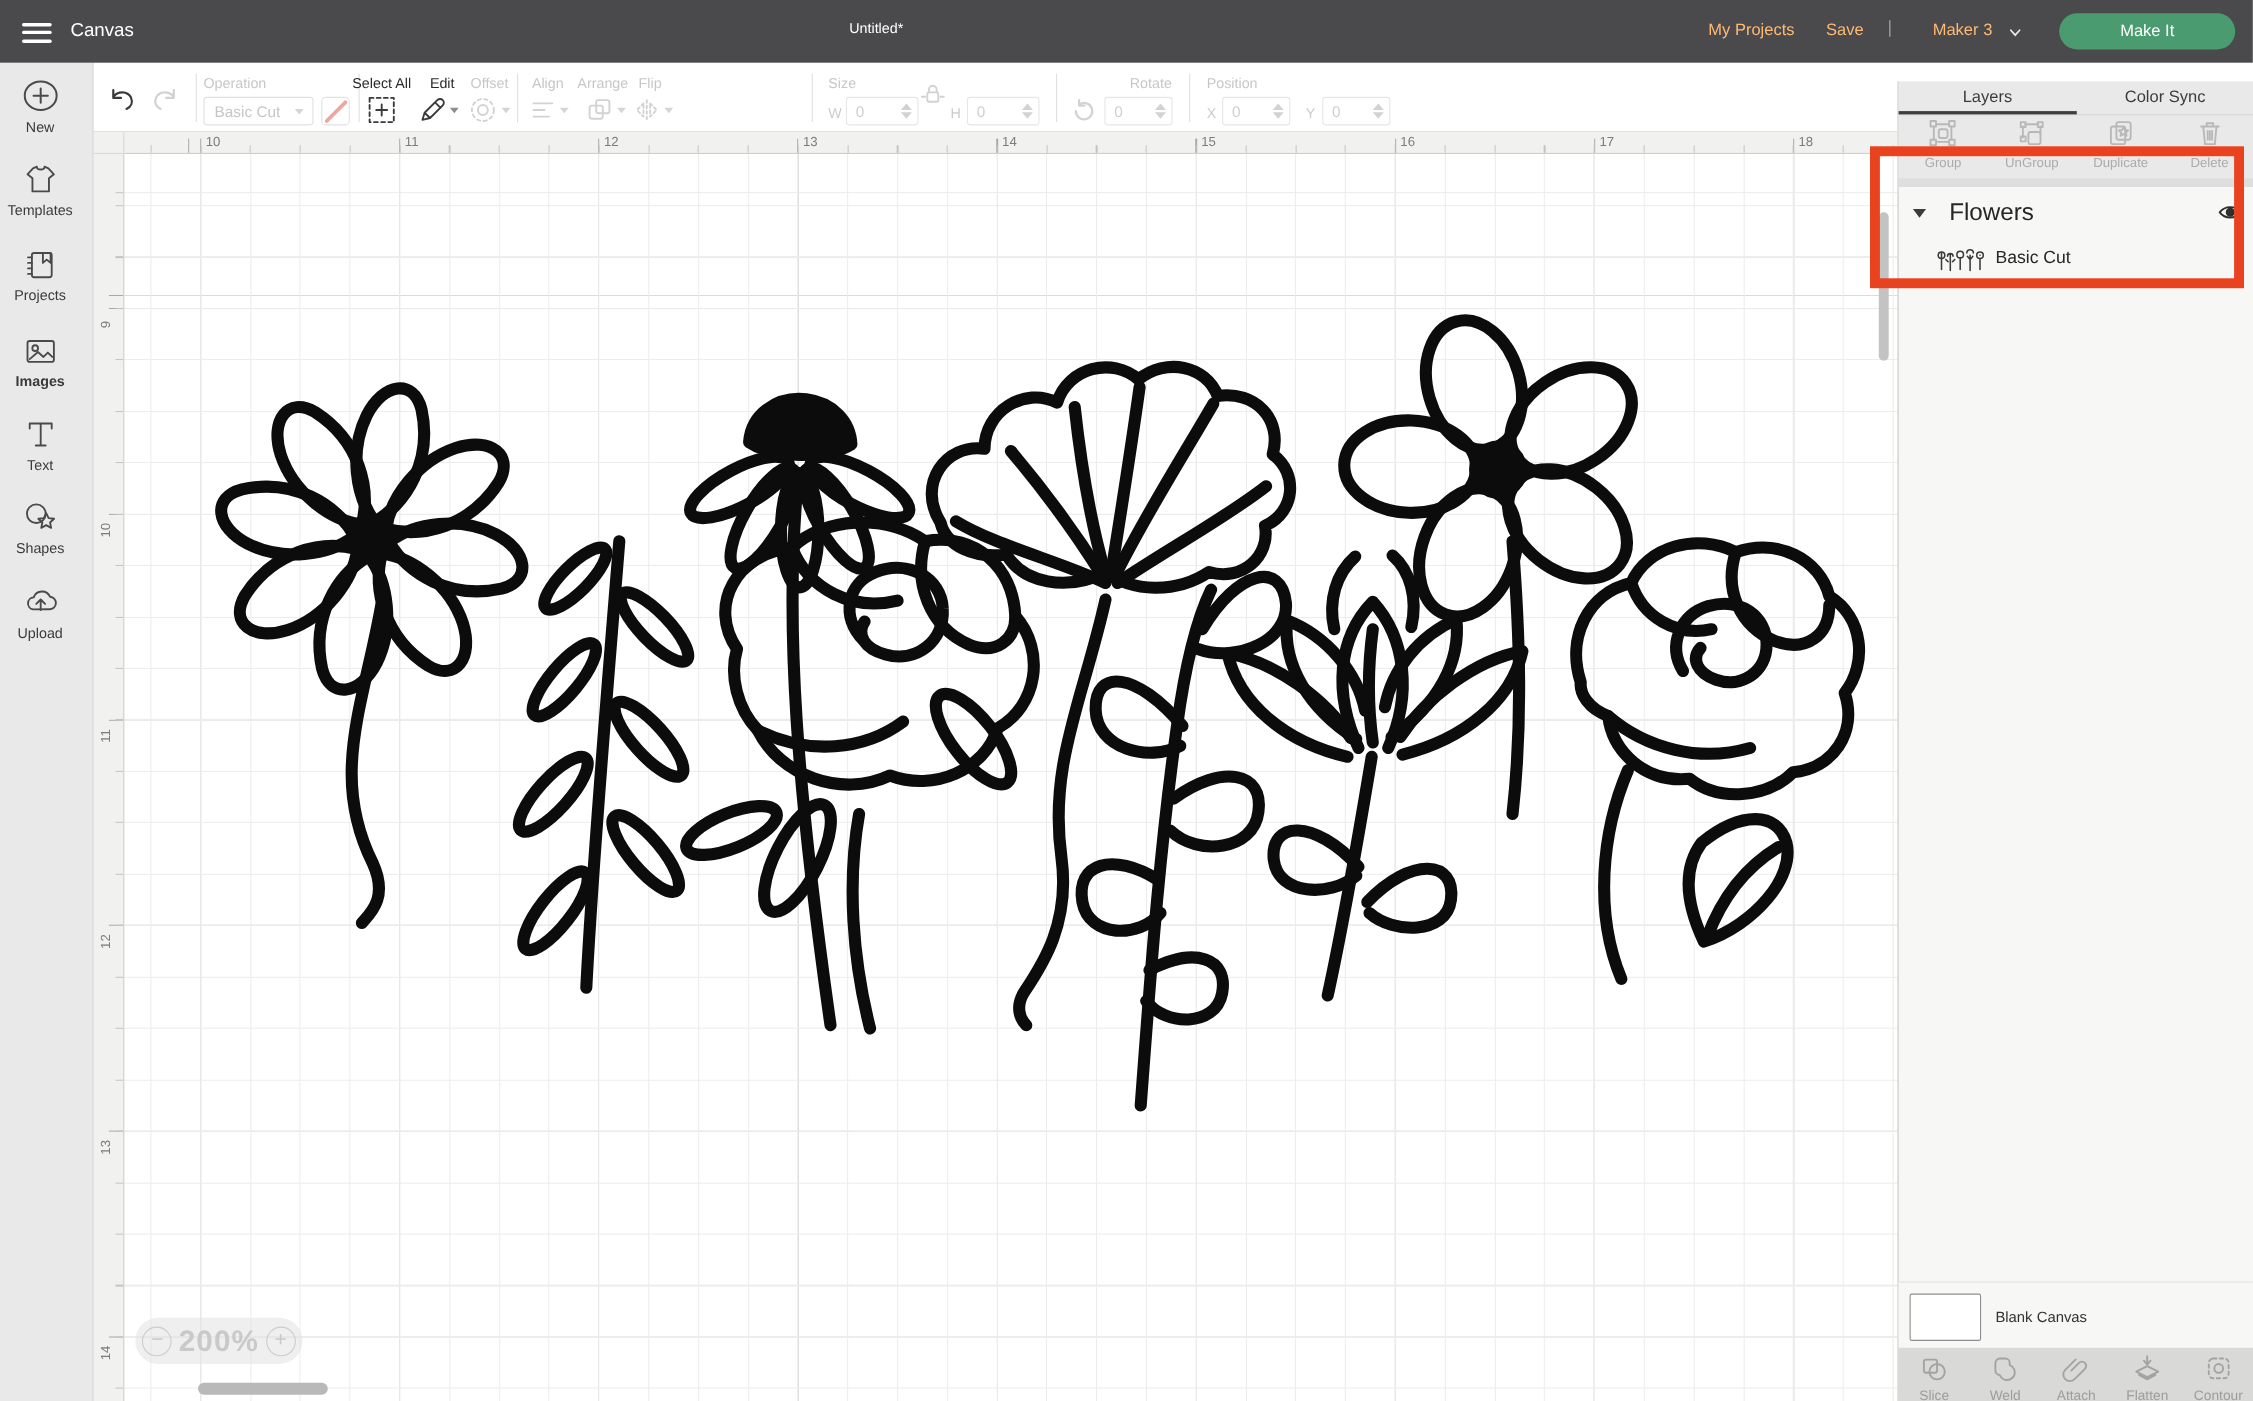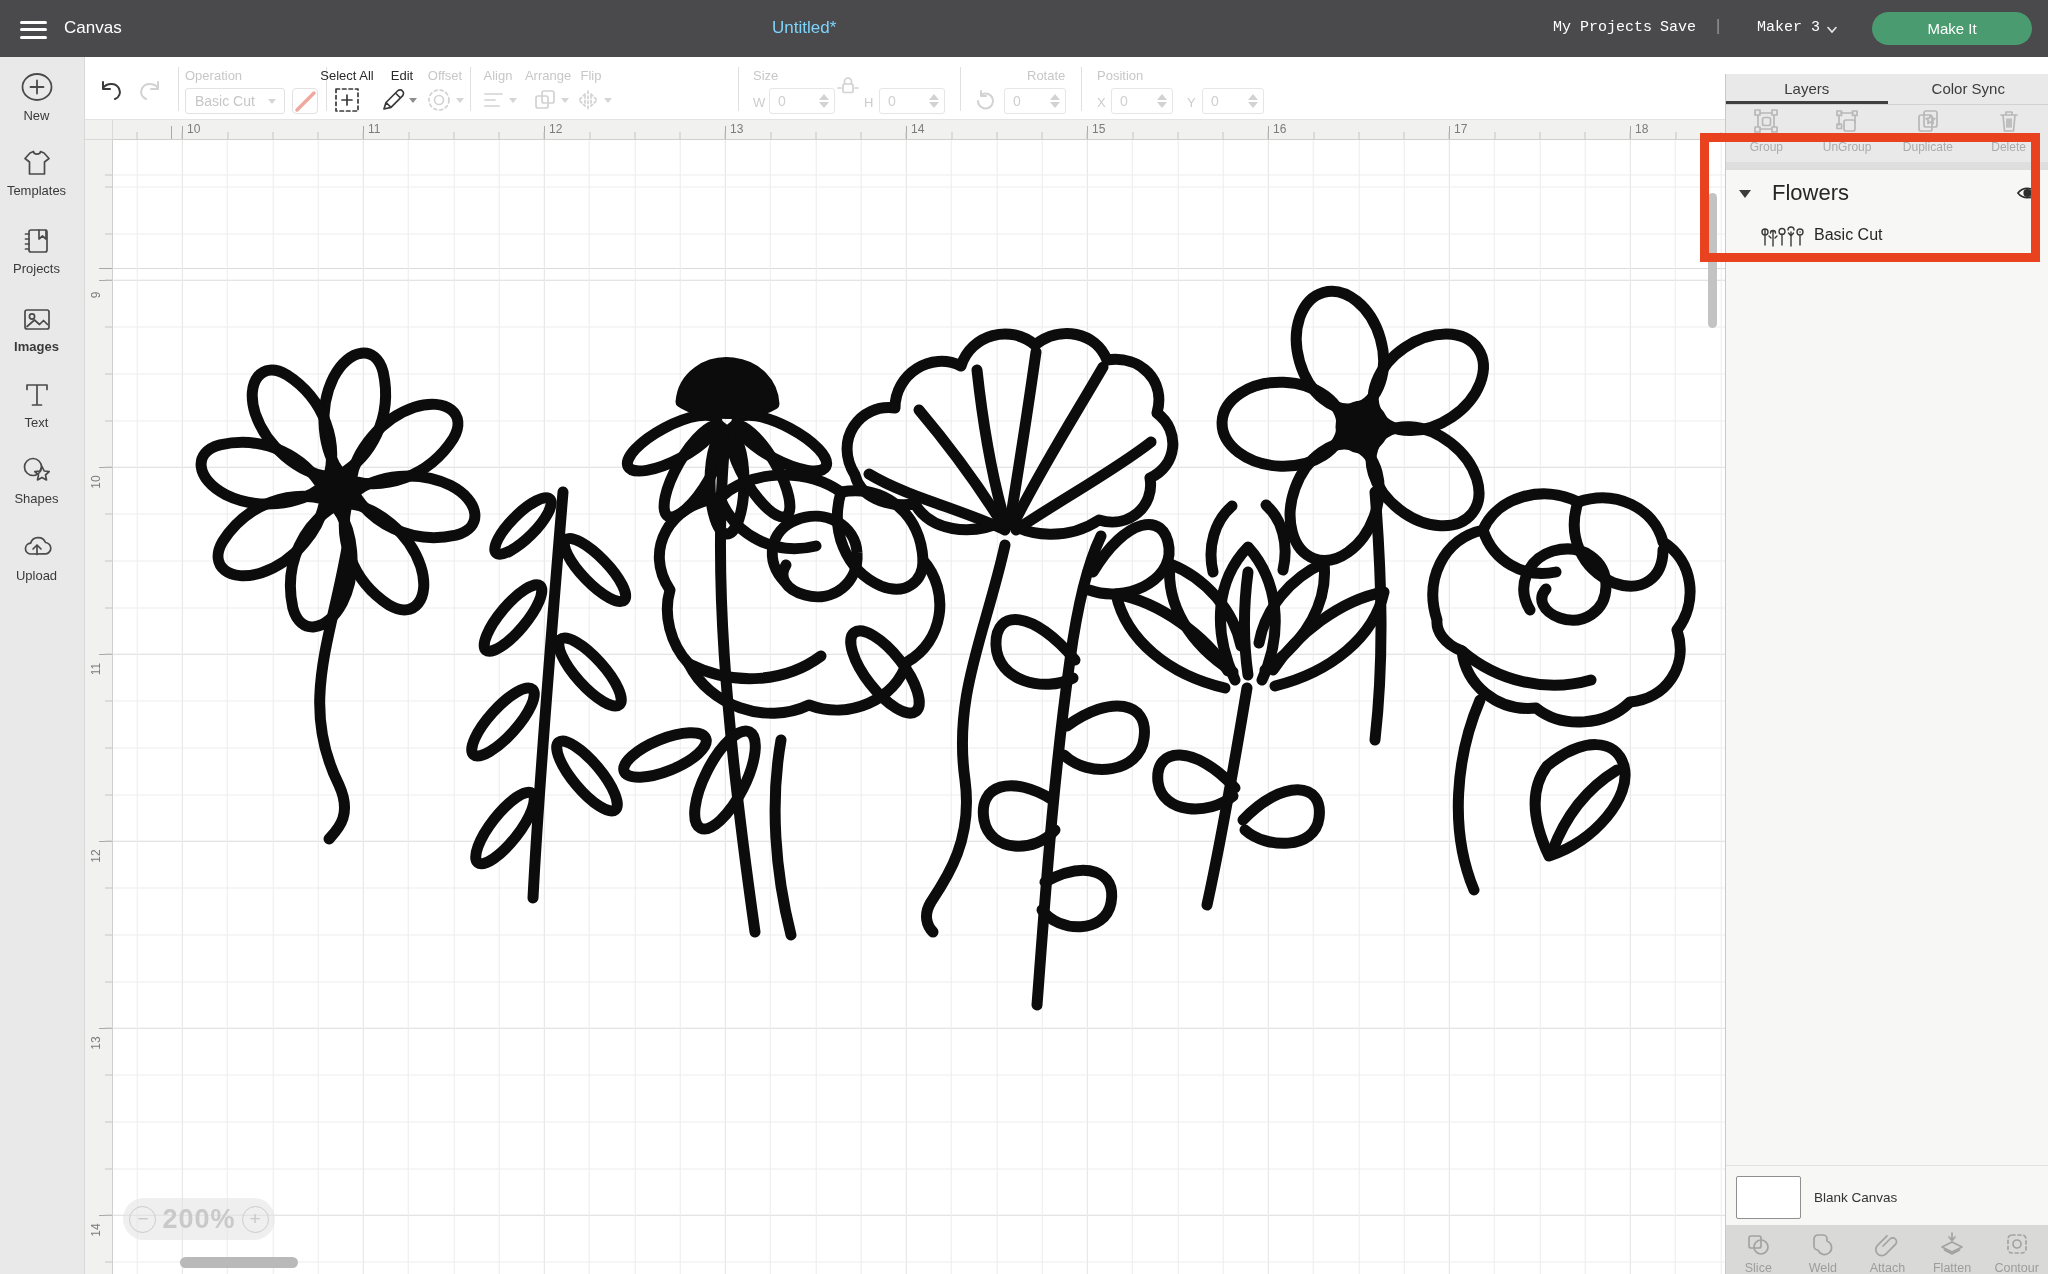--- a/index.html
+++ b/index.html
@@ -3,22 +3,22 @@
 <meta charset="utf-8">
 <style>
   * { margin:0; padding:0; box-sizing:border-box; }
   html,body { width:2048px; height:1274px; font-family:"Liberation Sans", sans-serif; background:#fff; overflow:hidden; }
 
   
   #header { position:absolute; left:0; top:0; width:2048px; height:57px; background:#4a4a4d; color:#fff; z-index:60; }
   #hamburger { position:absolute; left:20px; top:16px; width:27px; height:24px; cursor:pointer; }
   #hamburger span { display:block; height:3px; background:#fff; border-radius:2px; margin:4.5px 0; }
   #header-canvas-label { position:absolute; left:64px; top:18px; font-size:17px; color:#fff; }
-  #doc-title { position:absolute; left:772px; top:18px; font-size:17px; color:#7dd3fc; }
-  .hnav { position:absolute; top:19px; font-size:15px; color:#ffffff; cursor:pointer;font-family:Liberation Mono, monospace; }
+  #doc-title { position:absolute; left:772px; top:18px; font-size:13px; color:#ffffff; }
+  .hnav { position:absolute; top:19px; font-size:15px; color:#fdba74; cursor:pointer; }
   #nav-divider { position:absolute; left:1716px; top:17px; color:#9a9a9c; font-size:16px; }
   #machine-caret { position:absolute; left:1826px; top:24px; width:12px; height:12px; }
   #make-it-btn { position:absolute; left:1872px; top:12px; width:160px; height:33px; border-radius:17px; background:#4a9c70; color:#fff; font-size:15px; border:none; text-align:center; line-height:33px; cursor:pointer; }
 
   
   #sidebar { position:absolute; left:0; top:57px; width:85px; height:1217px; background:#e9e9e9; border-right:1px solid #d8d8d8; z-index:40; }
   .side-item { width:73px; text-align:center; color:#3d3d3d; cursor:pointer; padding-top:12px; }
   .side-item .icn { display:block; margin:0 auto 3px auto; width:34px; height:34px; color:#4a4a4a; }
   .side-item .lbl { font-size:13px; color:#3a3a3a; }
 

